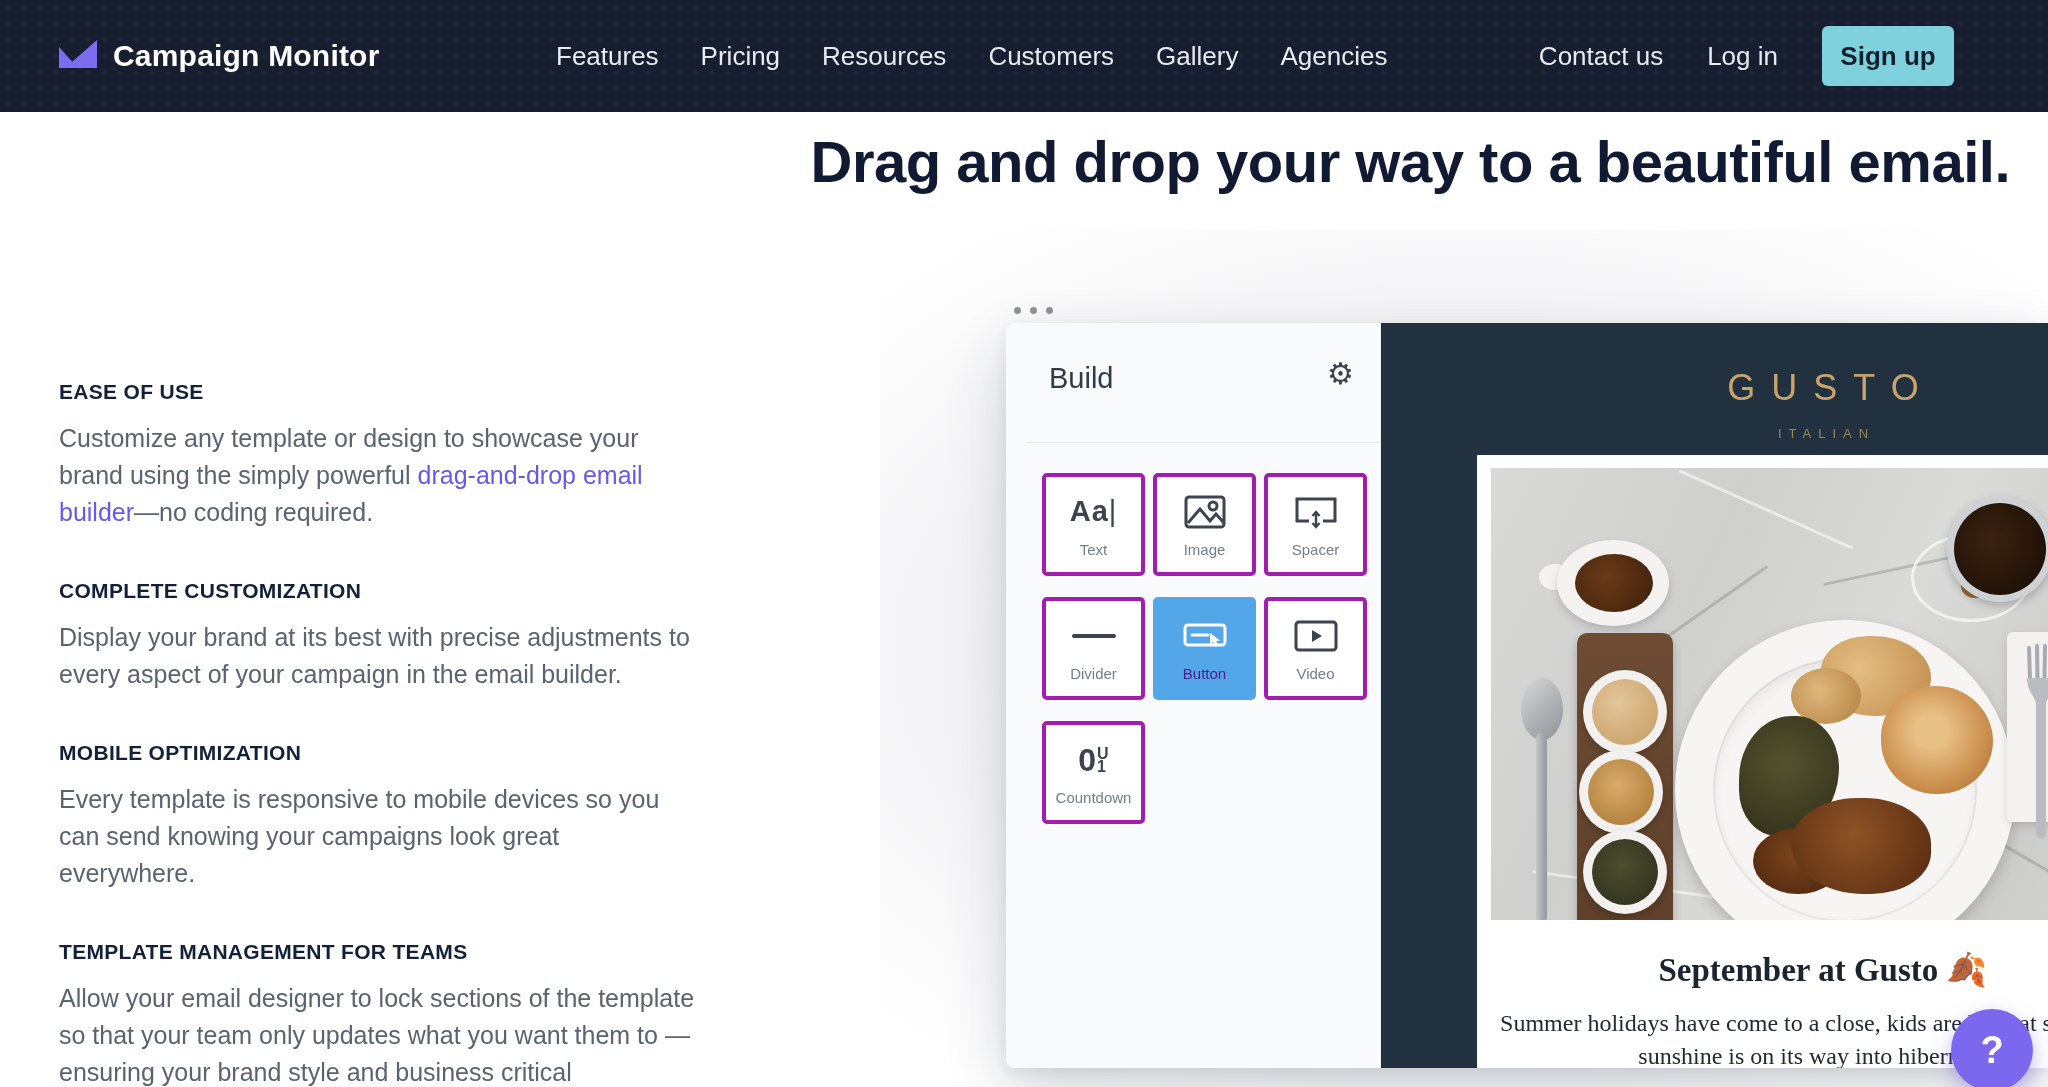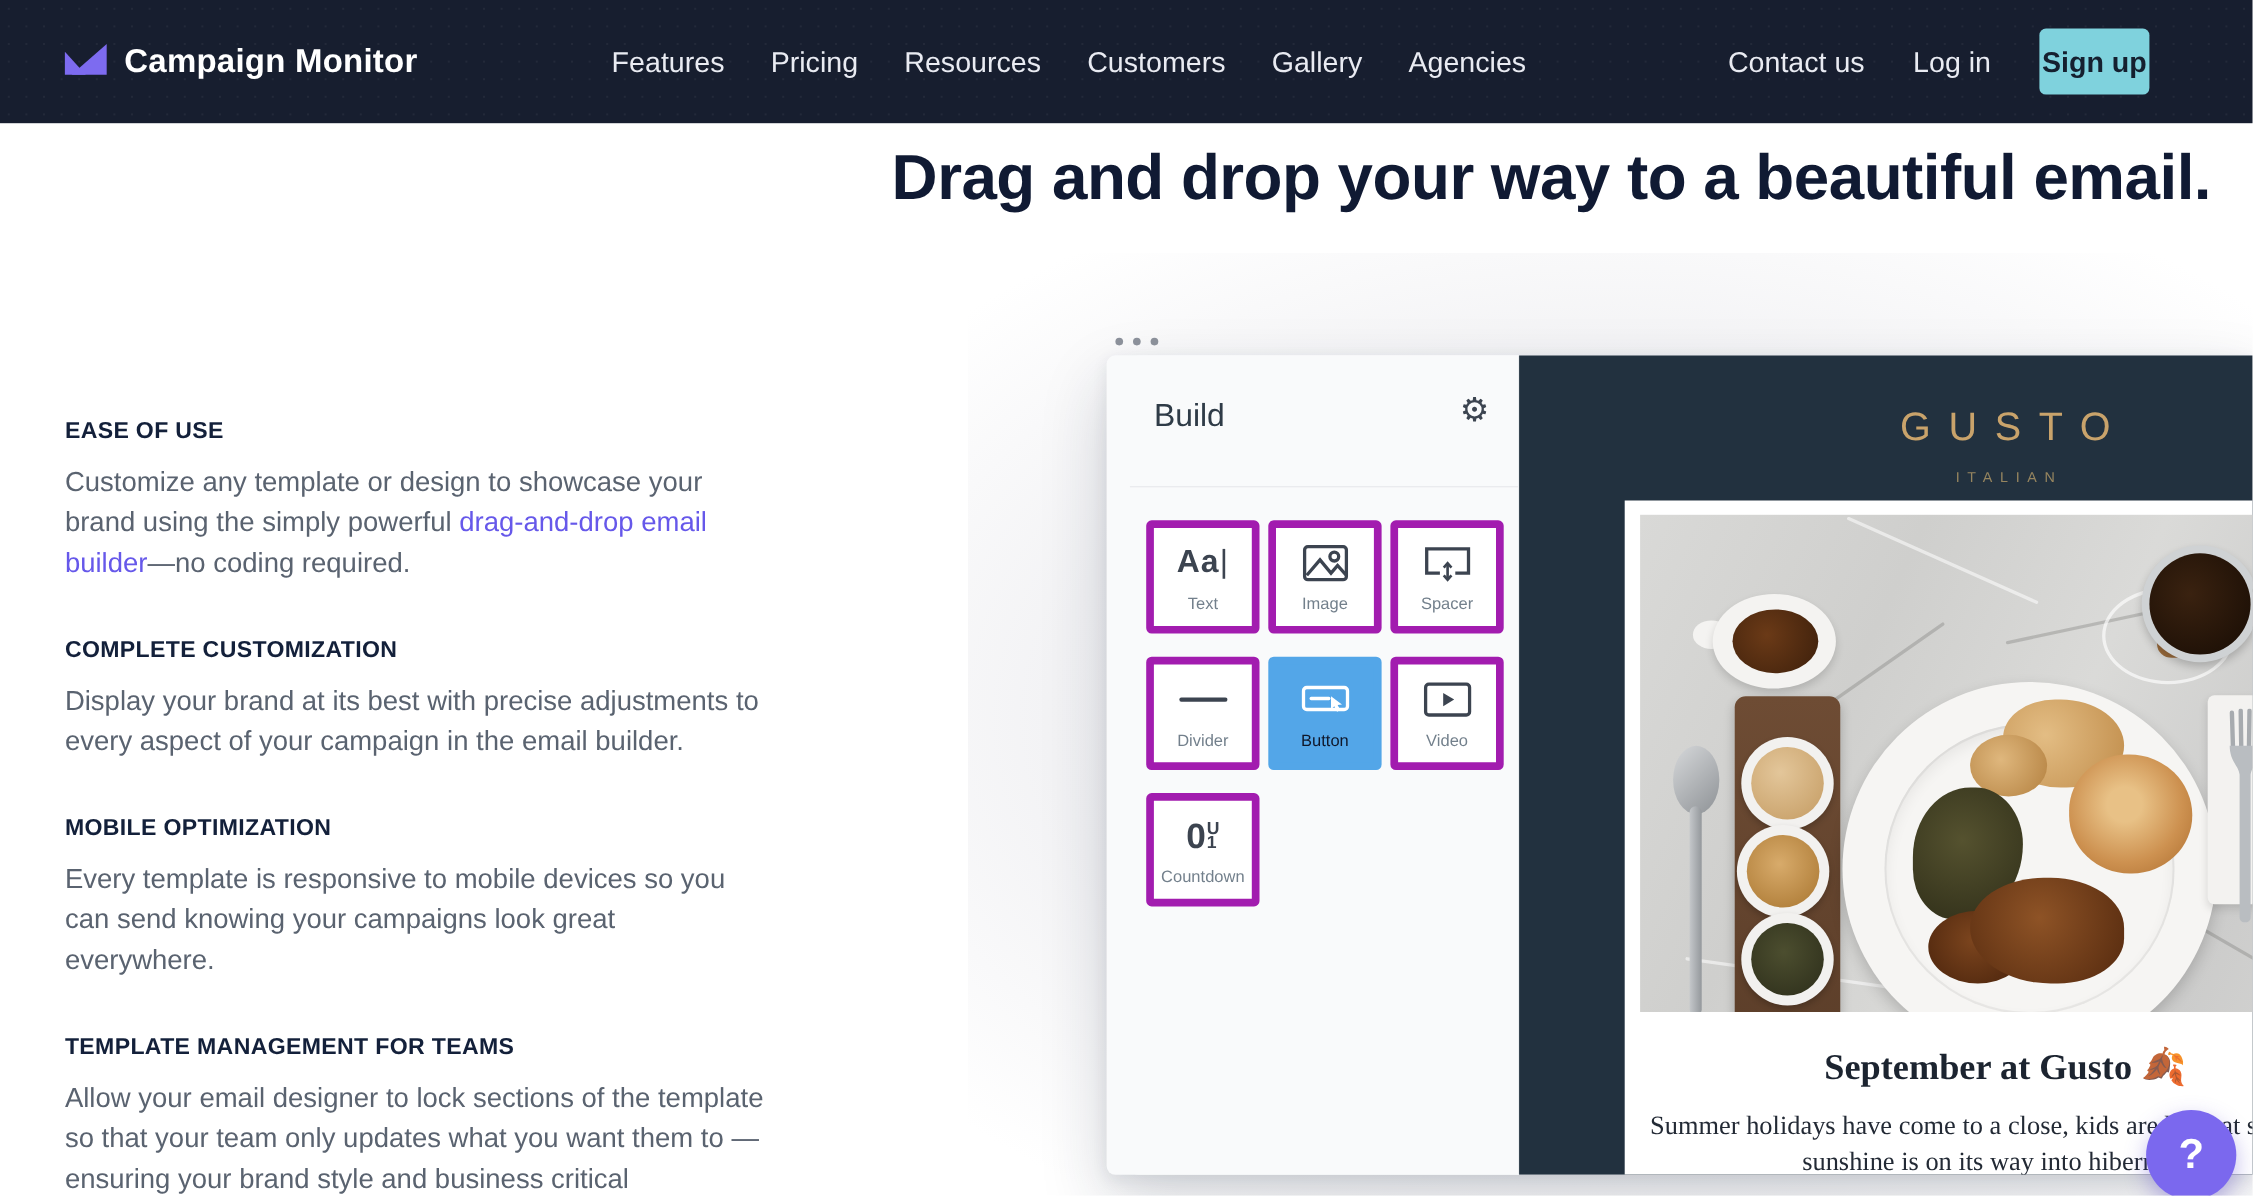--- a/index.html
+++ b/index.html
@@ -15,21 +15,21 @@
     background-size:16px 16px;
     display:flex; align-items:center;
   }
   .brand { display:flex; align-items:center; gap:14px; margin-left:57px; cursor:pointer;text-align:center; }
   .brand-name { color:#ffffff; font-size:30px; font-weight:bold; letter-spacing:0.2px; }
   .main-nav { position:absolute; left:556px; top:0; height:112px; display:flex; align-items:center; gap:42px; }
   .main-nav a { color:#e9ebf2; font-size:26px; text-decoration:none; }
   .nav-right { position:absolute; right:94px; top:0; height:112px; display:flex; align-items:center; gap:44px; }
   .nav-right a { color:#e9ebf2; font-size:26px; text-decoration:none; }
   .signup-btn {
-    width:100px; height:60px; border:none; border-radius:6px;
+    width:132px; height:60px; border:none; border-radius:6px;
     background:#7fd2dd; color:#15202f; font-size:26px; font-weight:bold;
     font-family:"Liberation Sans", sans-serif; cursor:pointer;
   }
 
   
   .hero-title {
     position:absolute; left:0; top:128px; width:2010px; text-align:right;
     font-size:58px; font-weight:800; color:#101a33; letter-spacing:-0.5px;
   }
 
@@ -60,28 +60,28 @@
   .builder { width:354px; background:#f9fafb; border-right:1px solid #eceef0; position:relative; }
   .builder-header { height:120px; border-bottom:1px solid #e6e8ea; position:relative; }
   .builder-title { position:absolute; left:22px; top:39px; font-size:29px; color:#2f3b47; }
   .gear { position:absolute; right:26px; top:36px; font-size:30px; color:#3c4450; cursor:pointer; line-height:1; }
 
   .tiles {
     position:absolute; left:15px; top:150px; width:326px;
     display:grid; grid-template-columns:repeat(3,103px); gap:21px 8px;
   }
   .tile {
-    width:103px; height:103px; background:#ffffff; border:7px solid #a21caf; border-radius:5px;
+    width:103px; height:103px; background:#ffffff; border:4px solid #a21caf; border-radius:5px;
     display:flex; flex-direction:column; align-items:center; justify-content:center; gap:9px;
     cursor:pointer;
   }
   .tile-label { font-size:15px; color:#73808c; }
   .tile-icon { height:40px; display:flex; align-items:center; justify-content:center; color:#3c4450; }
   .tile.active { background:#53a6e8; border-color:#53a6e8; }
-  .tile.active .tile-label { color:#0f172a; }
+  .tile.active .tile-label { color:#4c1d95; }
   .tile.active .tile-icon { color:#ffffff; }
   .aa-icon { font-size:29px; font-weight:bold; color:#3c4450; letter-spacing:1px; }
   .aa-icon .caret { font-weight:normal; }
   .countdown-icon { display:flex; align-items:center; font-weight:bold; color:#3c4450; }
   .countdown-icon .big0 { font-size:32px; line-height:1; }
   .countdown-icon .flip { display:flex; flex-direction:column; font-size:16px; line-height:13px; margin-left:1px; }
 
   
   .preview { flex:1; background:#22313f; position:relative; overflow:hidden; }
   .gusto-brand { position:absolute; left:96px; top:0; width:692px; text-align:center; }

